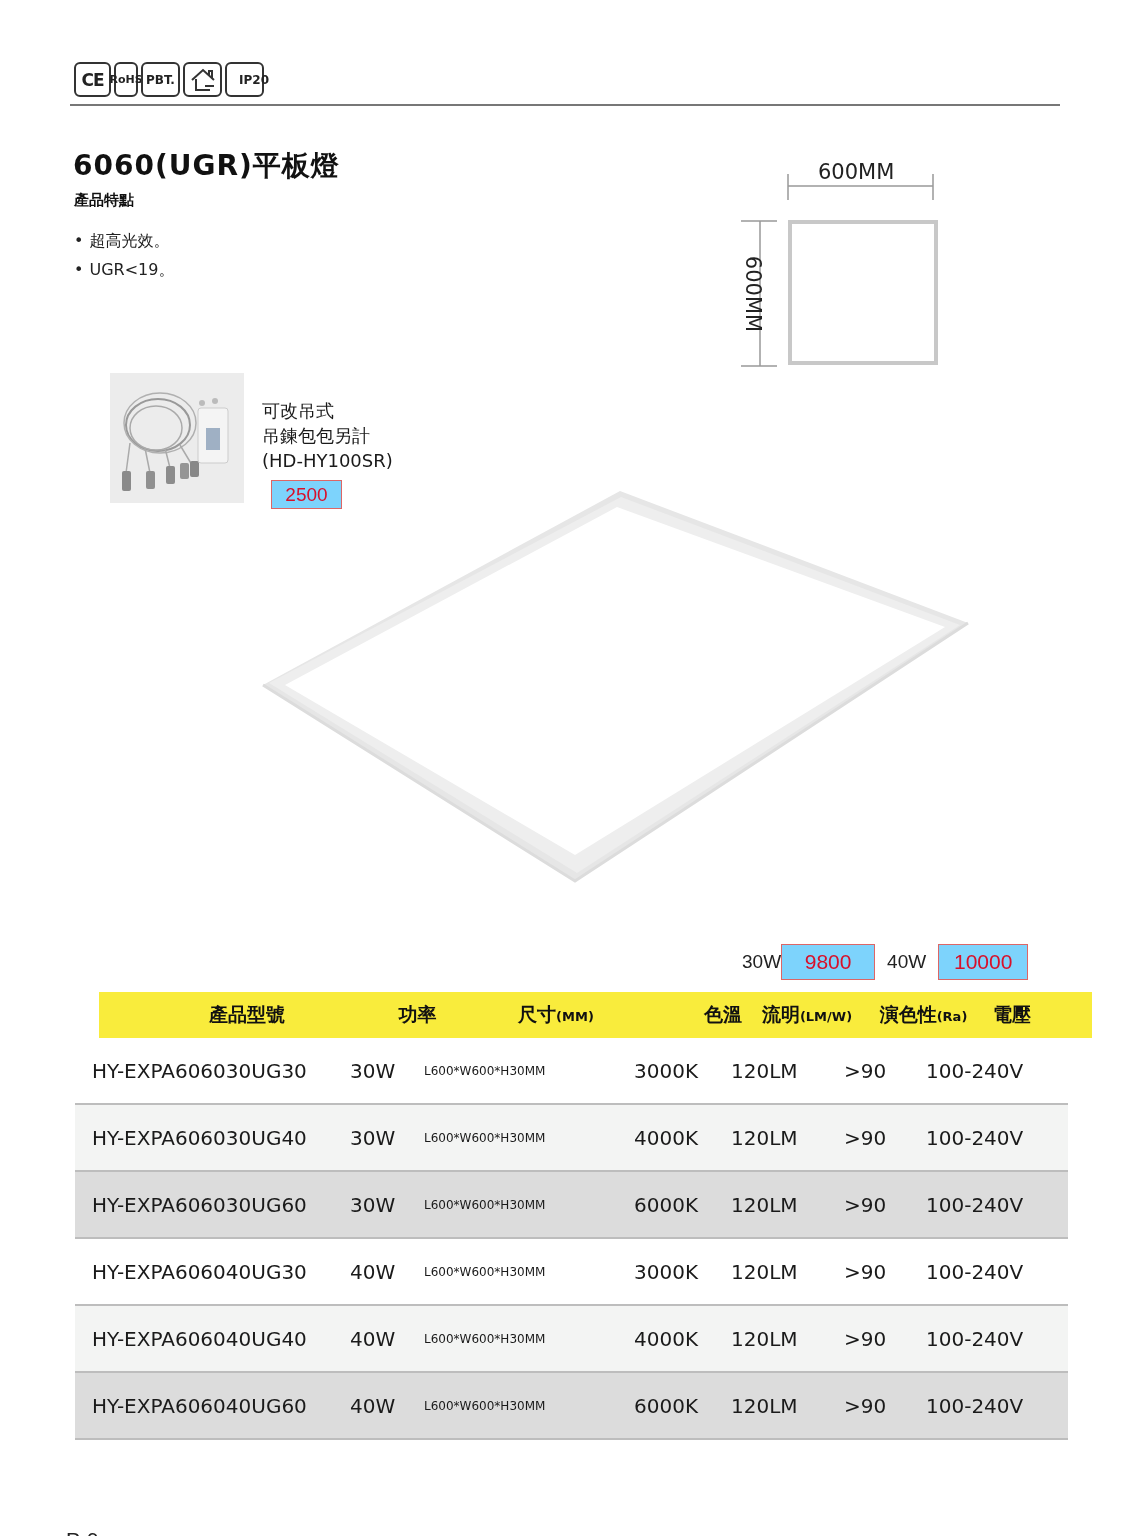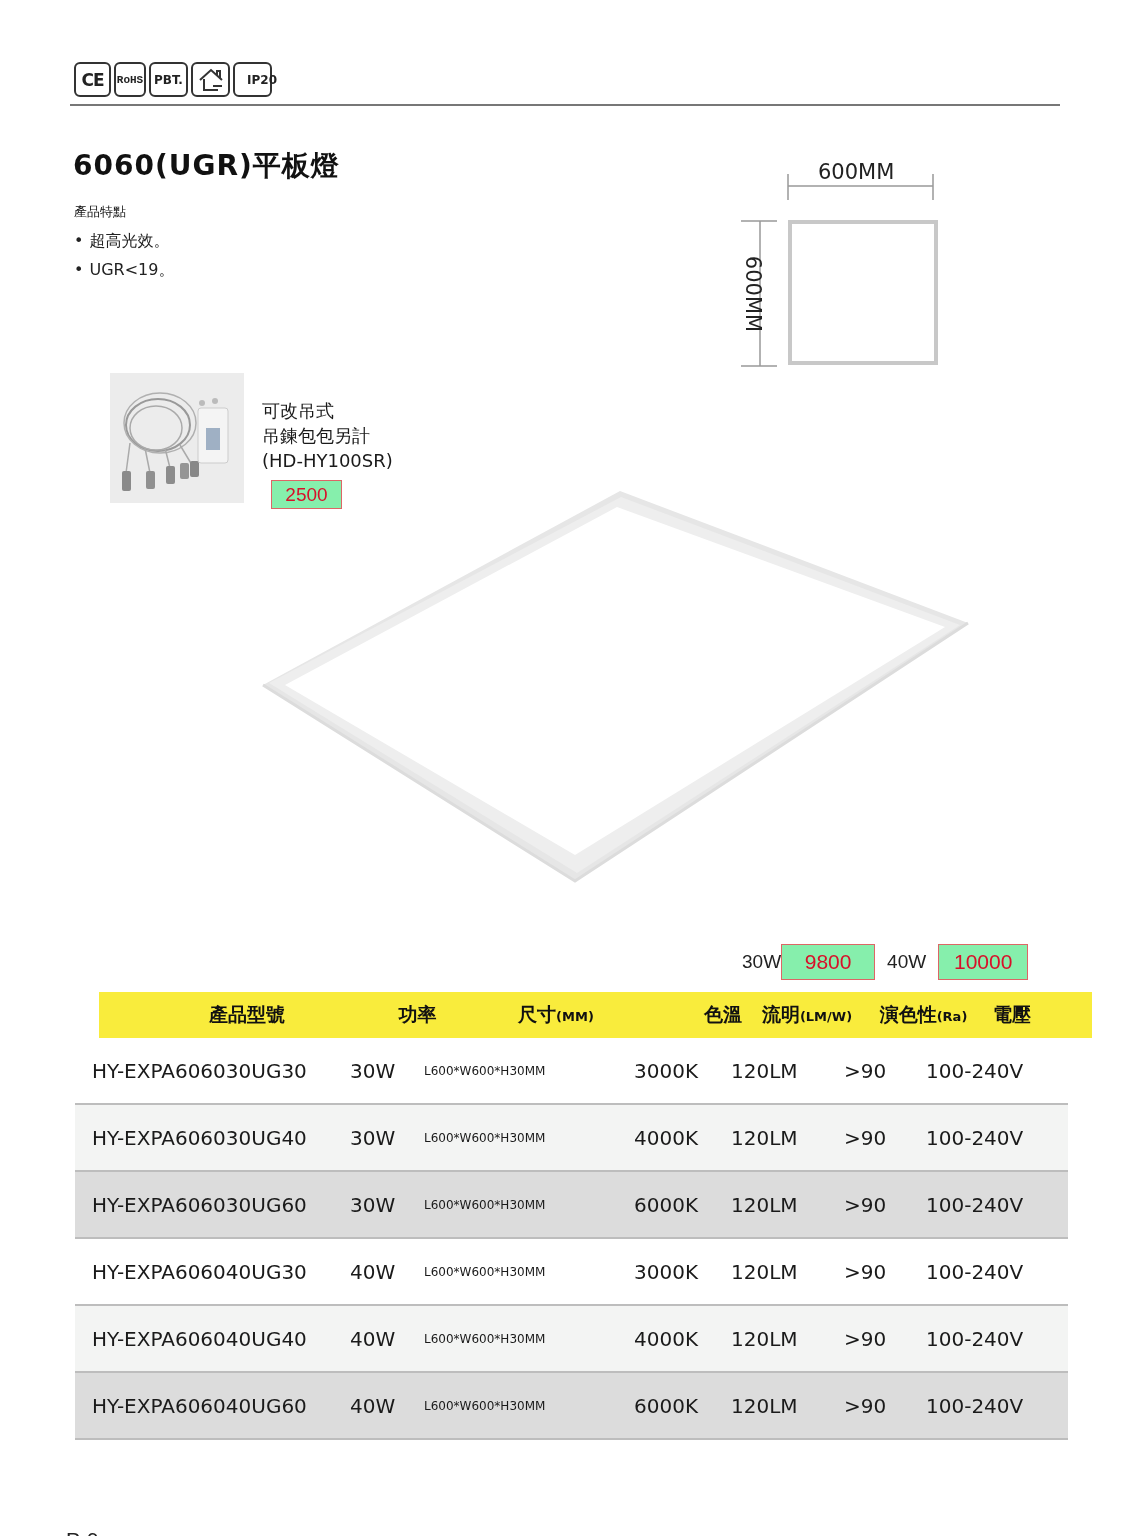--- a/index.html
+++ b/index.html
@@ -7,44 +7,44 @@
     body { position: relative; font-family: "DejaVu Sans", "Liberation Sans", sans-serif; color: #1a1a1a; }
 
     
     .cert-row { position: absolute; left: 74px; top: 62px; display: flex; gap: 3px; }
     .cert-badge {
       height: 35px; border: 2px solid #333; border-radius: 6px;
       display: flex; align-items: center; justify-content: center;
       font-weight: bold; color: #222; background: #fff;
     }
     .cert-ce { width: 37px; font-size: 17px; letter-spacing: -1px; }
-    .cert-rohs { width: 32px; font-size: 11px; font-family: Liberation Mono, monospace; }
+    .cert-rohs { width: 24px; font-size: 11px; }
     .cert-pbt { width: 39px; font-size: 12px; }
     .cert-home { width: 39px; }
     .cert-ip { width: 39px; font-size: 12px; padding-left: 19px; }
     .top-rule { position: absolute; left: 70px; top: 104px; width: 990px; height: 2px; background: #777; }
 
     
     .title { position: absolute; left: 73px; top: 147px; font-size: 28px; font-weight: bold; letter-spacing: 1px; color: #111; }
-    .features-heading { position: absolute; left: 74px; top: 203px; font-size: 13px; font-weight: normal; color: #111; }
+    .features-heading { position: absolute; left: 74px; top: 191px; font-size: 15px; font-weight: bold; color: #111; }
     .feature-list { position: absolute; left: 74px; top: 226px; list-style: none; }
     .feature-list li { font-size: 16px; line-height: 29px; color: #222; }
     .feature-list li::before { content: "•"; margin-right: 6px; }
 
     
     .dim-diagram { position: absolute; left: 735px; top: 160px; width: 210px; height: 215px; }
     .dim-top-label { position: absolute; left: 83px; top: 0px; font-size: 21px; color: #222; }
     .dim-side-label { position: absolute; left: -37px; top: 122px; font-size: 21px; color: #222; transform: rotate(90deg); transform-origin: center; white-space: nowrap; width: 110px; text-align: center; }
     .dim-square { position: absolute; left: 53px; top: 60px; width: 150px; height: 145px; border: 4px solid #c8c8c8; background: #fff; }
 
     
     .accessory-photo { position: absolute; left: 110px; top: 373px; width: 134px; height: 130px; background: #ebebeb; overflow: hidden; }
     .accessory-text { position: absolute; left: 262px; top: 398px; font-size: 18px; line-height: 25px; color: #1a1a1a; }
     .price-box {
-      position: absolute; border: 1.5px solid #d66; background: #86efac;
+      position: absolute; border: 1.5px solid #d66; background: #7dd3fc;
       color: #d8102a; display: flex; align-items: center; justify-content: center;
       font-family: "Liberation Sans", sans-serif;
     }
     .price-accessory { left: 271px; top: 480px; width: 71px; height: 29px; font-size: 19px; }
 
     
     .panel-image { position: absolute; left: 255px; top: 485px; width: 720px; height: 400px; }
 
     
     .price-row { position: absolute; left: 742px; top: 944px; height: 36px; display: flex; align-items: center; }

